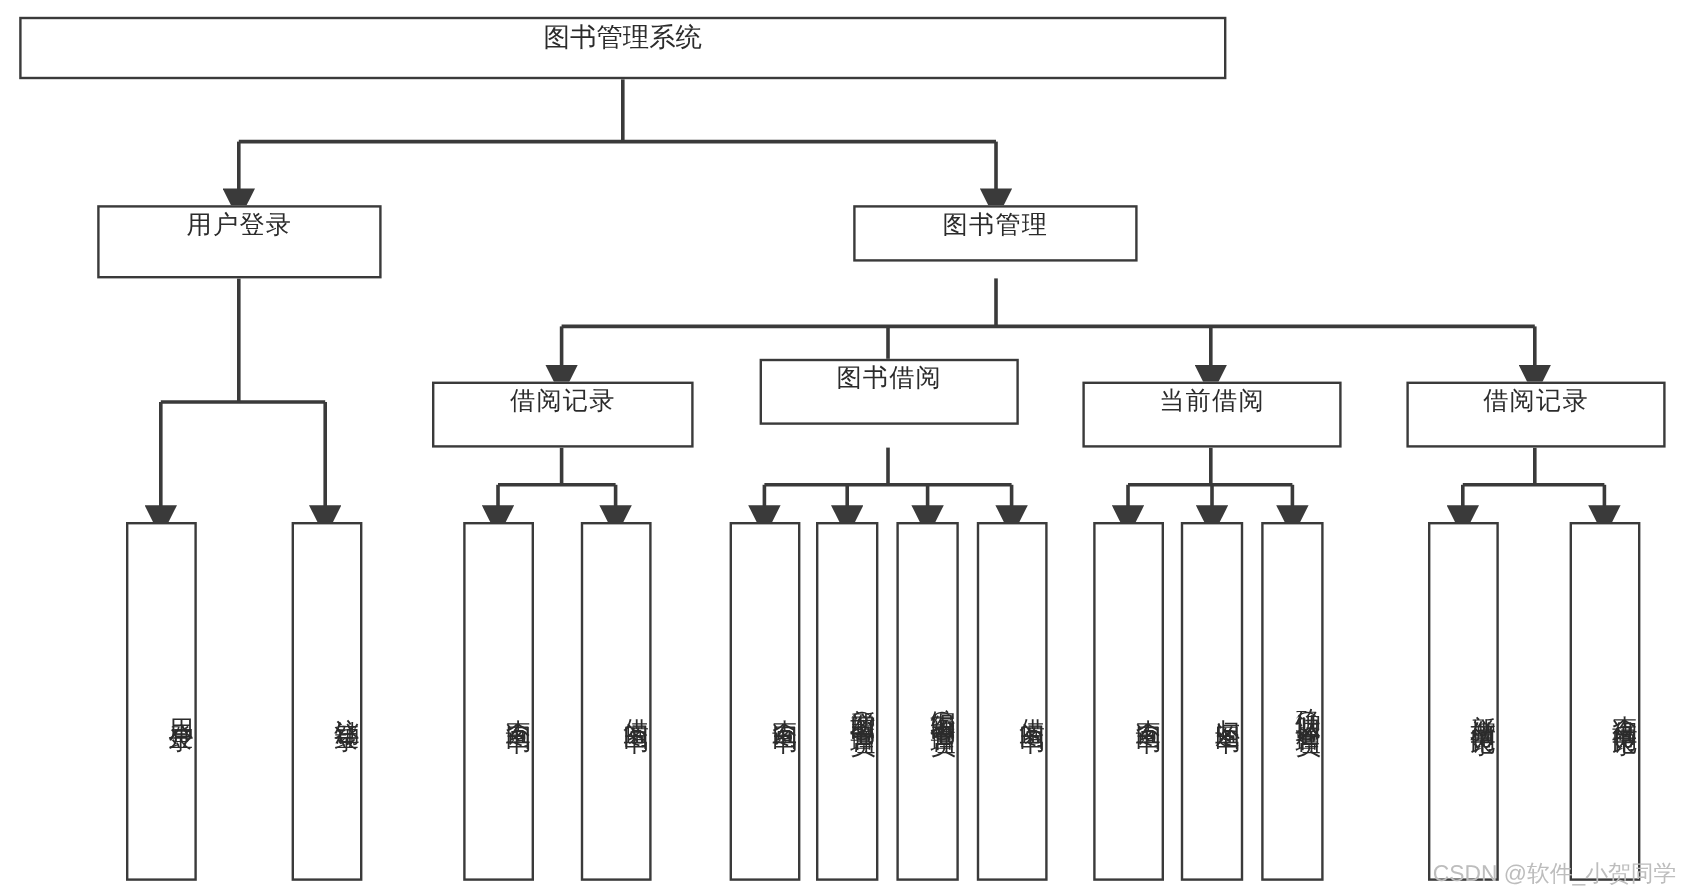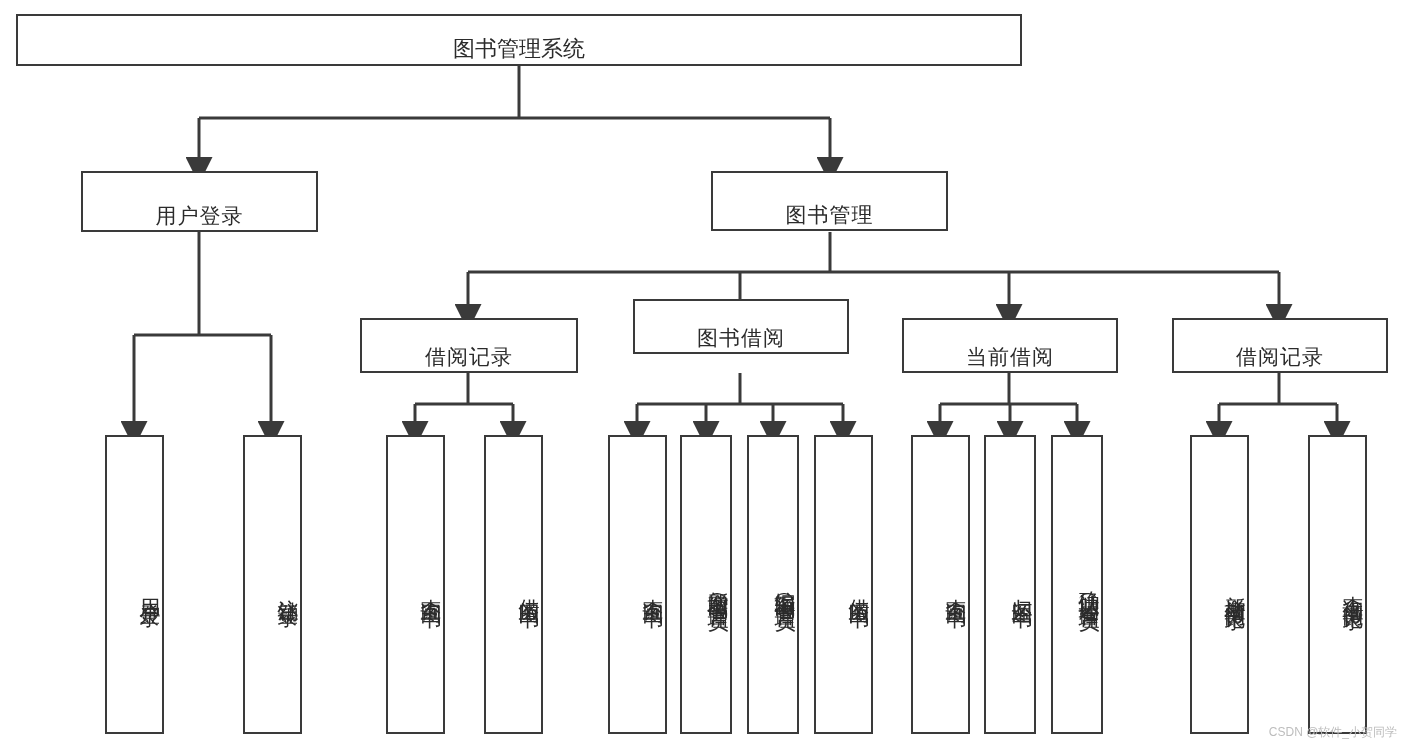--- a/index.html
+++ b/index.html
@@ -16,21 +16,21 @@
     height: 747px;
     background: #ffffff;
     overflow: hidden;
   }
   .node {
     position: absolute;
     box-sizing: border-box;
     border: 2.5px solid #3a3a3a;
     background: #ffffff;
     display: flex;
-    align-items: flex-end;
+    align-items: flex-start;
     justify-content: center;
     color: #2b2b2b;
   }
   .node.horiz {
     font-size: 21px;
     letter-spacing: 1px;
   }
   .node.root {
     font-size: 22px;
   }
@@ -52,21 +52,21 @@
     left: 0;
     top: 0;
     width: 1405px;
     height: 747px;
     pointer-events: none;
   }
   .watermark {
     position: absolute;
     right: 8px;
     bottom: 6px;
-    font-size: 12px;
+    font-size: 19px;
     color: #bdbdbd;
     white-space: nowrap;
   }
 </style>
 </head>
 <body>
 
 <div id="canvas">
 
   <svg class="links" viewBox="0 0 1405 747" xmlns="http://www.w3.org/2000/svg">
@@ -120,21 +120,21 @@
     </g>
   </svg>
 
   <div class="node root" style="left: 16px; top: 14px; width: 1006px; height: 52px;">
     <span>图书管理系统</span>
   </div>
 
   <div class="node horiz" style="left: 81px; top: 171px; width: 237px; height: 61px;">
     <span>用户登录</span>
   </div>
-  <div class="node horiz" style="left: 711px; top: 171px; width: 237px; height: 60px;">
+  <div class="node horiz" style="left: 711px; top: 171px; width: 237px; height: 47px;">
     <span>图书管理</span>
   </div>
 
   <div class="node horiz" style="left: 360px; top: 318px; width: 218px; height: 55px;">
     <span>借阅记录</span>
   </div>
   <div class="node horiz" style="left: 633px; top: 299px; width: 216px; height: 55px;">
     <span>图书借阅</span>
   </div>
   <div class="node horiz" style="left: 902px; top: 318px; width: 216px; height: 55px;">

